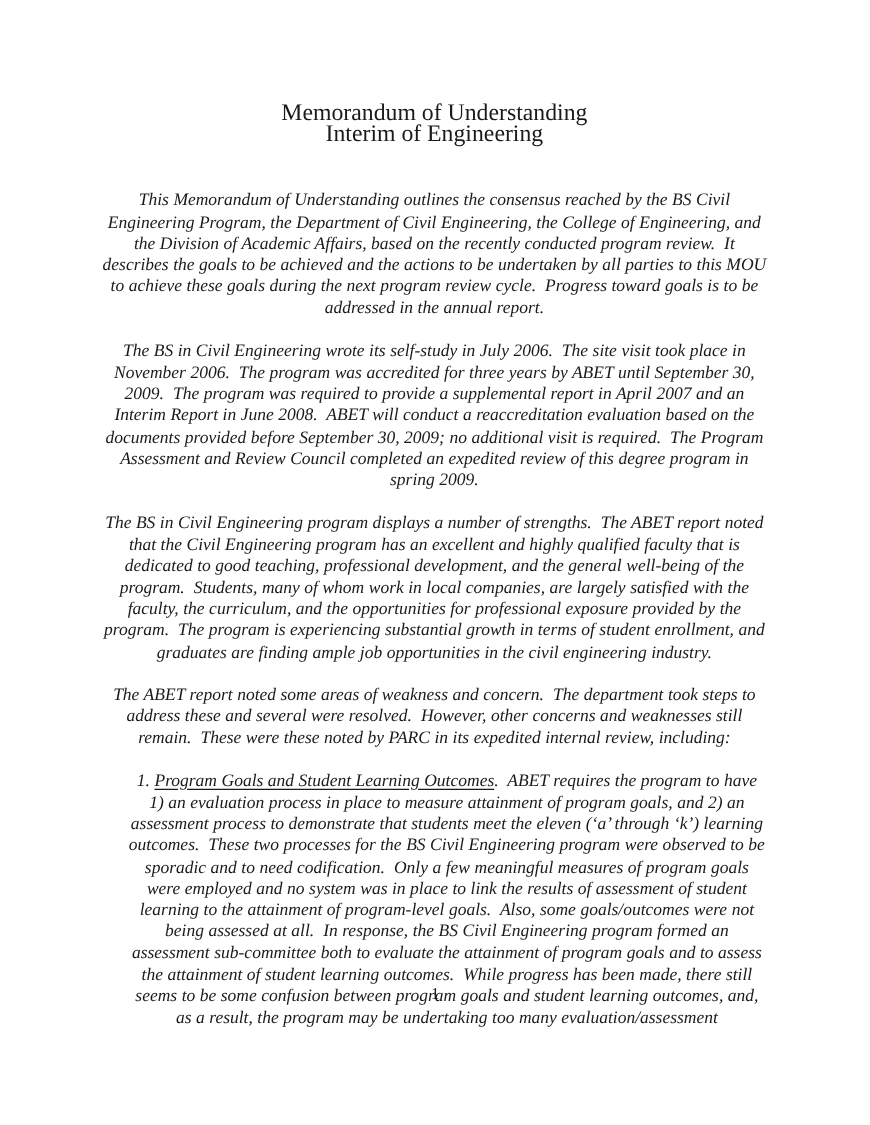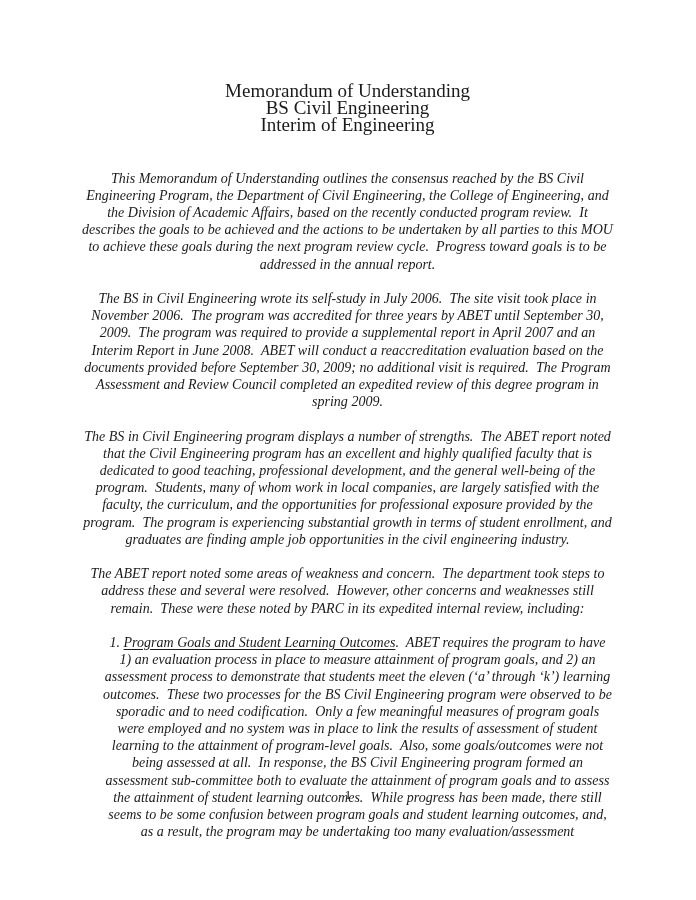--- a/index.html
+++ b/index.html
@@ -68,21 +68,20 @@
 </style>
 </head>
 <body>
 
 <div class="page">
 
   <div class="content">
 
     <div class="title-block">
       <div class="title-line">Memorandum of Understanding</div>
-      <div class="title-line">BS Civil Engineering</div>
       <div class="title-line">Interim of Engineering</div>
     </div>
 
     <div class="body-block">
 
       <p class="para">This Memorandum of Understanding outlines the consensus reached by the BS Civil Engineering Program, the Department of Civil Engineering, the College of Engineering, and the Division of Academic Affairs, based on the recently conducted program review.  It describes the goals to be achieved and the actions to be undertaken by all parties to this MOU to achieve these goals during the next program review cycle.  Progress toward goals is to be addressed in the annual report.</p>
 
       <p class="para">The BS in Civil Engineering wrote its self-study in July 2006.  The site visit took place in November 2006.  The program was accredited for three years by ABET until September 30, 2009.  The program was required to provide a supplemental report in April 2007 and an Interim Report in June 2008.  ABET will conduct a reaccreditation evaluation based on the documents provided before September 30, 2009; no additional visit is required.  The Program Assessment and Review Council completed an expedited review of this degree program in spring 2009.</p>
 
       <p class="para">The BS in Civil Engineering program displays a number of strengths.  The ABET report noted that the Civil Engineering program has an excellent and highly qualified faculty that is dedicated to good teaching, professional development, and the general well-being of the program.  Students, many of whom work in local companies, are largely satisfied with the faculty, the curriculum, and the opportunities for professional exposure provided by the program.  The program is experiencing substantial growth in terms of student enrollment, and graduates are finding ample job opportunities in the civil engineering industry.</p>

